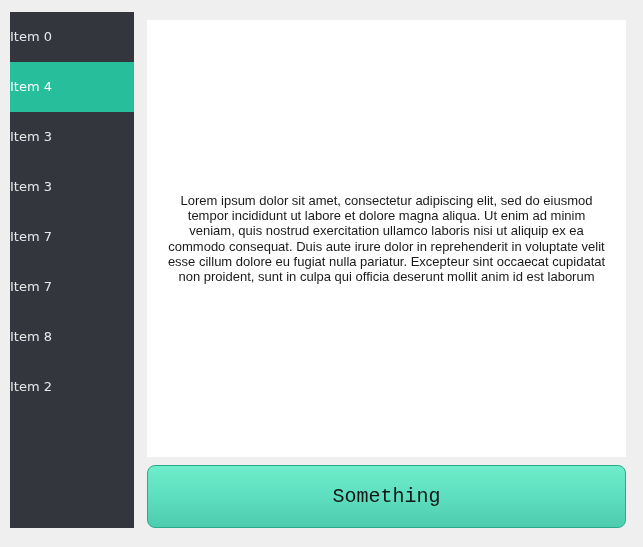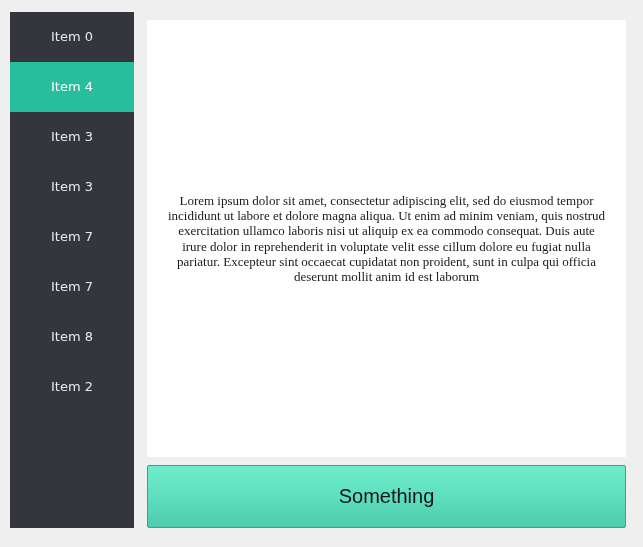--- a/index.html
+++ b/index.html
@@ -27,21 +27,20 @@
     top: 12px;
     width: 124px;
     height: 516px;
     background: #33373d;
     overflow: hidden;
   }
 
   .sidebar-item {
     height: 50px;
     line-height: 50px;
-    text-align: center;
     color: #e8e8ea;
     font-size: 13px;
     font-family: "DejaVu Sans", sans-serif;
     white-space: nowrap;
     user-select: none;
   }
 
   .sidebar-item.selected {
     background: #26be9b;
     color: #ffffff;
@@ -62,37 +61,37 @@
     padding: 0 8px;
   }
 
   #content-paragraph {
     margin: 4px;
     width: 440px;
     text-align: center;
     font-size: 13px;
     line-height: 15.2px;
     color: #1a1a1a;
-    font-family: Liberation Serif, serif;
+    font-family: Liberation Sans, sans-serif;
   }
 
   
   #action-button {
     position: absolute;
     left: 147px;
     top: 465px;
     width: 479px;
     height: 63px;
     box-sizing: border-box;
     border: 1px solid #2aa98c;
-    border-radius: 2px;
+    border-radius: 8px;
     background: linear-gradient(to bottom, #6fedcb 0%, #5fe0c0 45%, #4ecdae 100%);
     color: #151515;
     font-size: 20px;
-    font-family: Liberation Sans, sans-serif;
+    font-family: Liberation Mono, monospace;
     display: flex;
     align-items: center;
     justify-content: center;
     cursor: pointer;
     padding: 0;
   }
 </style>
 </head>
 <body>
 

